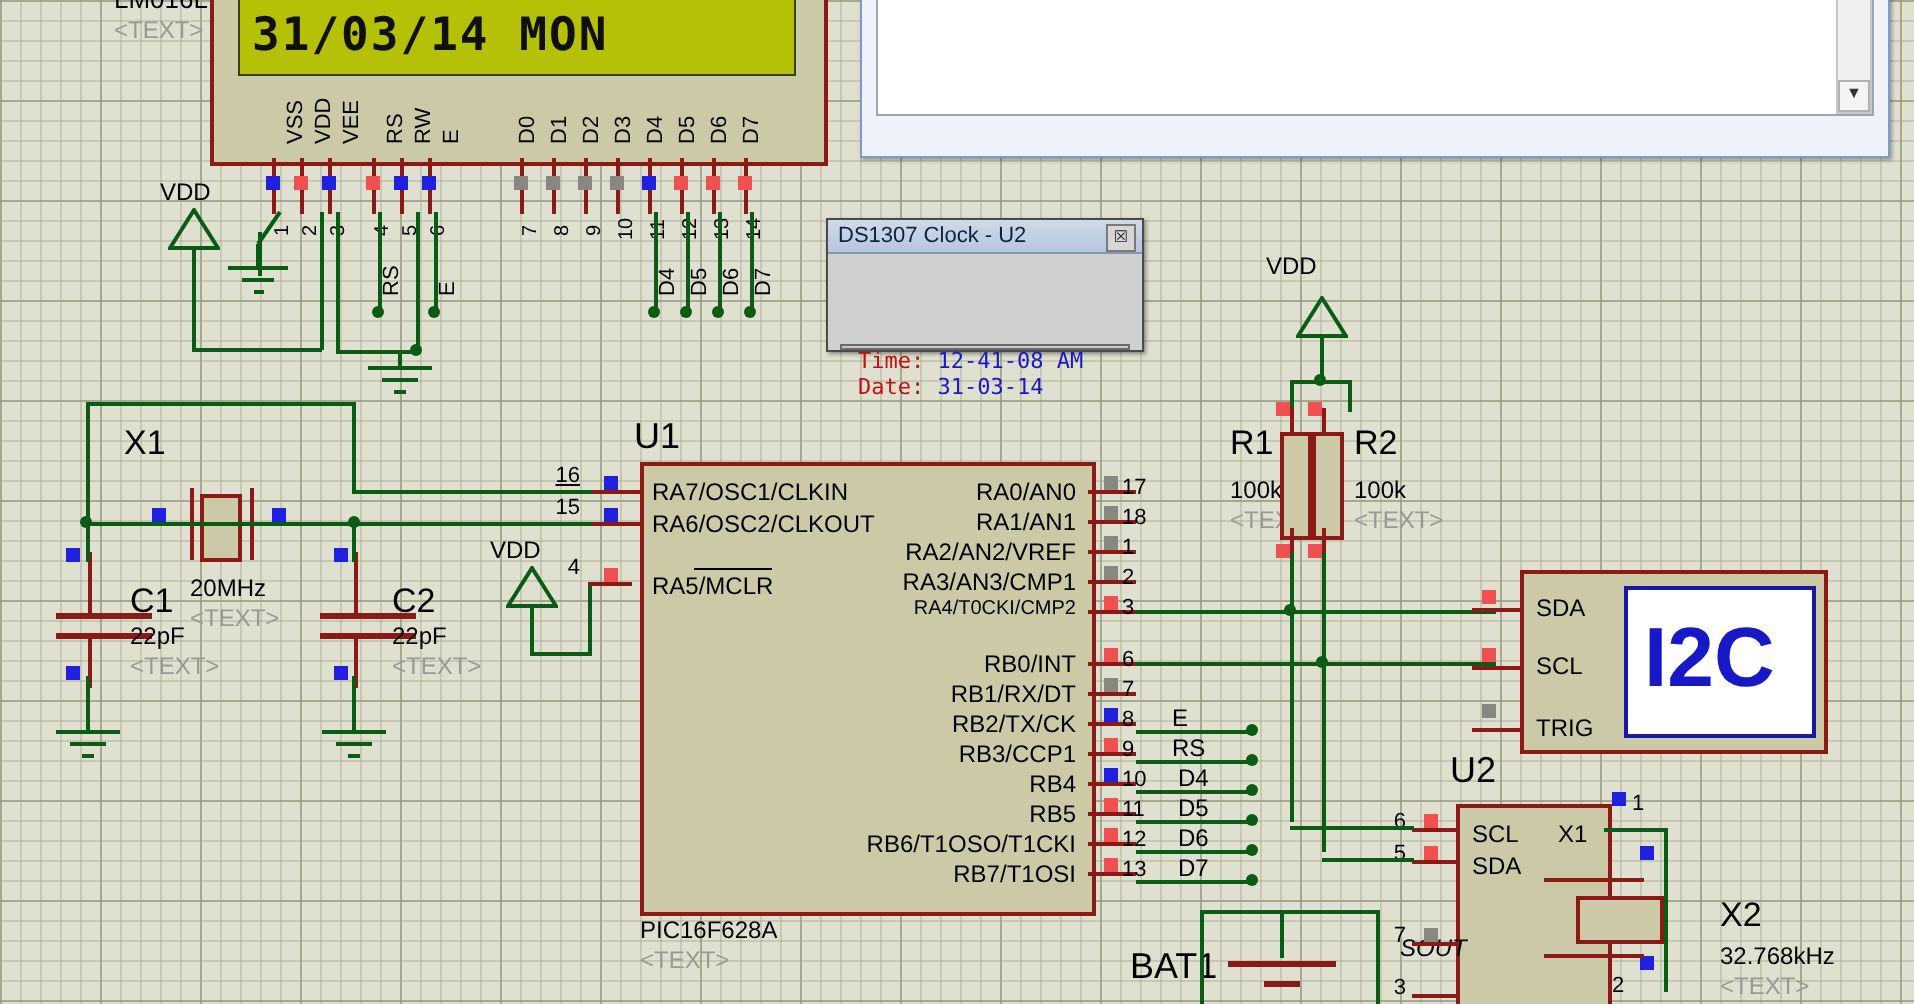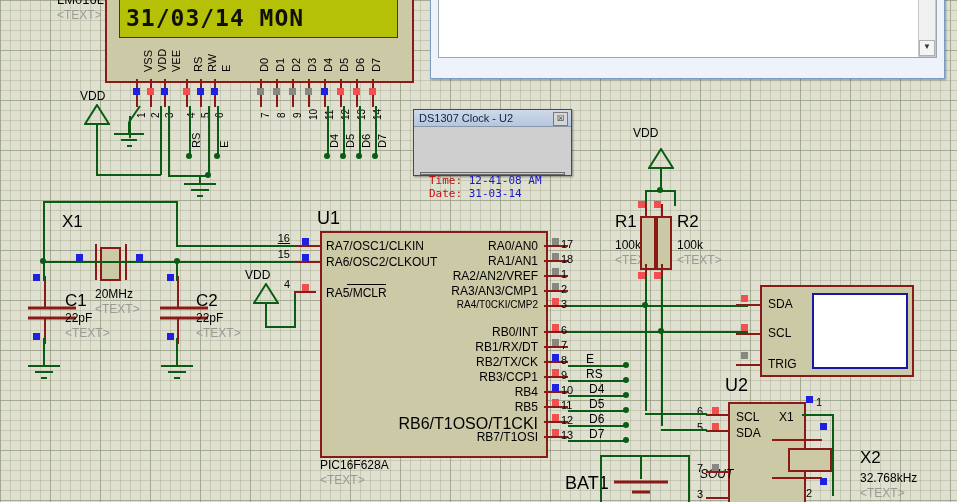--- a/index.html
+++ b/index.html
@@ -354,21 +354,21 @@
   <div class="sq red" style="left:552px;top:399px;"></div>
   <div class="lbl" style="left:561px;top:399px;font-size:11px;">11</div>
   <div class="lbl" style="left:538px;top:400px;font-size:12px;text-align:right;transform:translateX(-100%);">RB5</div>
   <div class="lbl" style="left:589px;top:397px;font-size:12px;">D5</div>
   <div class="wire wh" style="left:568px;top:410px;width:58px;"></div>
   <div class="jdot" style="left:623px;top:407px;"></div>
 
   <div class="pinw pinwh" style="left:544px;top:421px;width:24px;"></div>
   <div class="sq red" style="left:552px;top:414px;"></div>
   <div class="lbl" style="left:561px;top:414px;font-size:11px;">12</div>
-  <div class="lbl" style="left:538px;top:415px;font-size:16px;text-align:left;transform:translateX(-100%);">RB6/T1OSO/T1CKI</div>
+  <div class="lbl" style="left:538px;top:415px;font-size:12px;text-align:left;transform:translateX(-100%);">RB6/T1OSO/T1CKI</div>
   <div class="lbl" style="left:589px;top:412px;font-size:12px;">D6</div>
   <div class="wire wh" style="left:568px;top:425px;width:58px;"></div>
   <div class="jdot" style="left:623px;top:422px;"></div>
 
   <div class="pinw pinwh" style="left:544px;top:436px;width:24px;"></div>
   <div class="sq red" style="left:552px;top:429px;"></div>
   <div class="lbl" style="left:561px;top:429px;font-size:11px;">13</div>
   <div class="lbl" style="left:538px;top:430px;font-size:12px;text-align:right;transform:translateX(-100%);">RB7/T1OSI</div>
   <div class="lbl" style="left:589px;top:427px;font-size:12px;">D7</div>
   <div class="wire wh" style="left:568px;top:440px;width:58px;"></div>
@@ -404,20 +404,21 @@
 
   <div class="wire wv" style="left:645px;top:276px;height:135px;"></div>
   <div class="wire wv" style="left:661px;top:276px;height:150px;"></div>
   <div class="wire wh" style="left:568px;top:305px;width:180px;"></div>
   <div class="wire wh" style="left:568px;top:331px;width:180px;"></div>
   <div class="jdot" style="left:642px;top:302px;"></div>
   <div class="jdot" style="left:658px;top:328px;"></div>
 
   <div class="body" style="left:760px;top:285px;width:150px;height:88px;"></div>
   <div class="i2cbox" style="left:812px;top:293px;width:92px;height:72px;"></div>
+  <div class="i2ctext" style="left:822px;top:303px;font-size:42px;line-height:52px;">I2C</div>
   <div class="lbl" style="left:768px;top:297px;font-size:12px;">SDA</div>
   <div class="lbl" style="left:768px;top:326px;font-size:12px;">SCL</div>
   <div class="lbl" style="left:768px;top:357px;font-size:12px;">TRIG</div>
   <div class="pinw pinwh" style="left:736px;top:304px;width:26px;"></div>
   <div class="pinw pinwh" style="left:736px;top:333px;width:26px;"></div>
   <div class="pinw pinwh" style="left:736px;top:364px;width:26px;"></div>
   <div class="sq red" style="left:741px;top:295px;"></div>
   <div class="sq red" style="left:741px;top:324px;"></div>
   <div class="sq gray" style="left:741px;top:352px;"></div>
 

